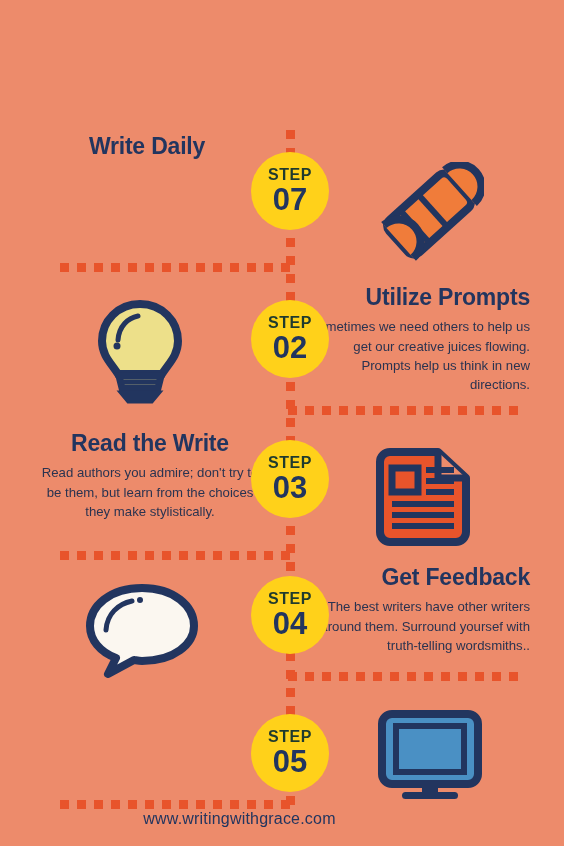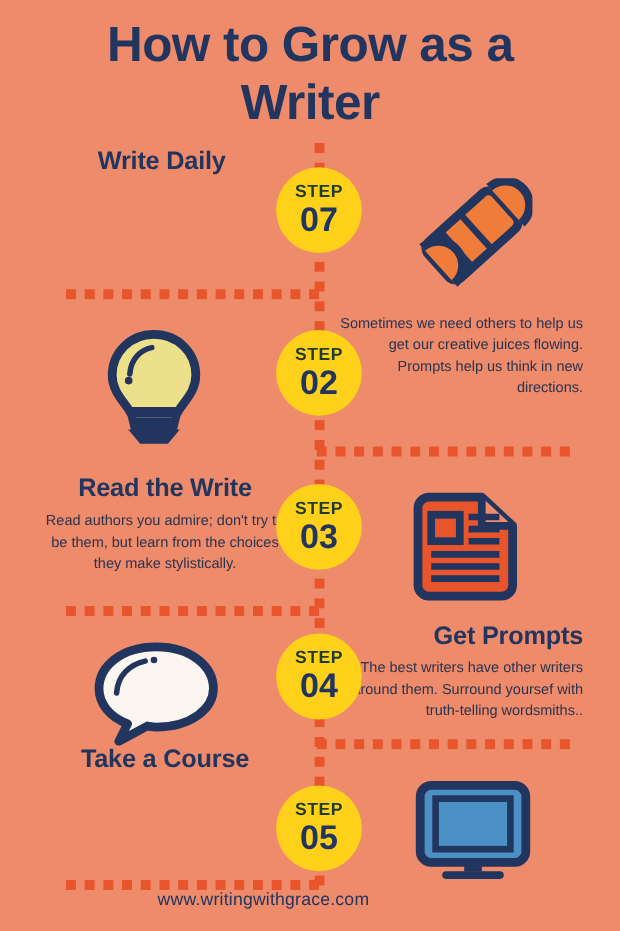--- a/index.html
+++ b/index.html
@@ -73,24 +73,20 @@
   .footer {
     position:absolute; left:0; bottom:18px; width:479px;
     text-align:center; font-size:16px; color:#22355F; letter-spacing:0.2px;
   }
 </style>
 </head>
 <body>
 
 <div class="canvas">
 
-  <div class="title">
-    <div>How to Grow as a</div>
-    <div>Writer</div>
-  </div>
 
   <div class="spine" id="spine">
       <i style="top: 0px; background: rgb(232, 84, 43);"></i>
       <i style="top: 18px; background: rgb(232, 84, 43);"></i>
       <i style="top: 36px; background: rgb(232, 84, 43);"></i>
       <i style="top: 54px; background: rgb(232, 84, 43);"></i>
       <i style="top: 72px; background: rgb(232, 84, 43);"></i>
       <i style="top: 90px; background: rgb(232, 84, 43);"></i>
       <i style="top: 108px; background: rgb(232, 84, 43);"></i>
       <i style="top: 126px; background: rgb(232, 84, 43);"></i>
@@ -225,20 +221,21 @@
         <line x1="60" y1="32" x2="60" y2="72" stroke="#22355F" stroke-width="6"></line>
       </g>
     </svg>
   </div>
 
   <div class="badge" style="top:300px;">
     <span class="lbl">STEP</span>
     <span class="num">02</span>
   </div>
   <div class="block right" style="top:284px; width:228px;">
+    <h2>Utilize Prompts</h2>
     <p>Sometimes we need others to help us get our creative juices flowing. Prompts help us think in new directions.</p>
   </div>
   <div class="icon" style="left:88px; top:296px;">
     <svg width="104" height="108" viewBox="0 0 104 108">
       <path d="M52 8 C30 8 14 25 14 45 C14 60 24 68 30 78 L74 78 C80 68 90 60 90 45 C90 25 74 8 52 8 Z" fill="#EDE08A" stroke="#22355F" stroke-width="8"></path>
       <path d="M31 80 L73 80 L70 92 L34 92 Z" fill="#EDE08A" stroke="#22355F" stroke-width="7"></path>
       <path d="M36 98 L68 98 L63 104 L41 104 Z" fill="#EDE08A" stroke="#22355F" stroke-width="7"></path>
       <line x1="33" y1="86" x2="71" y2="86" stroke="#22355F" stroke-width="5"></line>
       <path d="M30 44 C31 30 40 22 50 20" fill="none" stroke="#22355F" stroke-width="5" stroke-linecap="round"></path>
       <circle cx="29" cy="50" r="3.5" fill="#22355F"></circle>
@@ -265,37 +262,36 @@
       <line x1="26" y1="71" x2="88" y2="71" stroke="#22355F" stroke-width="6"></line>
       <line x1="26" y1="82" x2="88" y2="82" stroke="#22355F" stroke-width="6"></line>
     </svg>
   </div>
 
   <div class="badge" style="top:576px;">
     <span class="lbl">STEP</span>
     <span class="num">04</span>
   </div>
   <div class="block right" style="top:564px; width:230px;">
-    <h2>Get Prompts</h2>
+    <h2>Get Feedback</h2>
     <p>The best writers have other writers around them. Surround yoursef with truth-telling wordsmiths..</p>
   </div>
   <div class="icon" style="left:82px; top:580px;">
     <svg width="120" height="98" viewBox="0 0 120 98">
       <path d="M60 8 C28 8 8 26 8 46 C8 60 18 72 34 78 L26 94 L52 80 C55 80.5 57 81 60 81 C92 81 112 64 112 46 C112 26 92 8 60 8 Z" fill="#FBF7F0" stroke="#22355F" stroke-width="8" stroke-linejoin="round"></path>
       <path d="M24 50 C25 34 36 24 50 21" fill="none" stroke="#22355F" stroke-width="5" stroke-linecap="round"></path>
       <circle cx="58" cy="20" r="3" fill="#22355F"></circle>
     </svg>
   </div>
 
   <div class="badge" style="top:714px;">
     <span class="lbl">STEP</span>
     <span class="num">05</span>
   </div>
   <div class="block left" style="top:676px; width:224px;">
-    <h2>Take a Course</h2>
   </div>
   <div class="icon" style="left:374px; top:708px;">
     <svg width="112" height="94" viewBox="0 0 112 94">
       <rect x="8" y="6" width="96" height="70" rx="10" fill="#4A90C4" stroke="#22355F" stroke-width="8"></rect>
       <rect x="22" y="18" width="68" height="46" fill="#4A90C4" stroke="#22355F" stroke-width="6"></rect>
       <rect x="48" y="76" width="16" height="8" fill="#22355F"></rect>
       <path d="M30 90 a26 6 0 0 1 52 0 Z" fill="#22355F"></path>
       <rect x="28" y="84" width="56" height="7" rx="3.5" fill="#22355F"></rect>
     </svg>
   </div>

